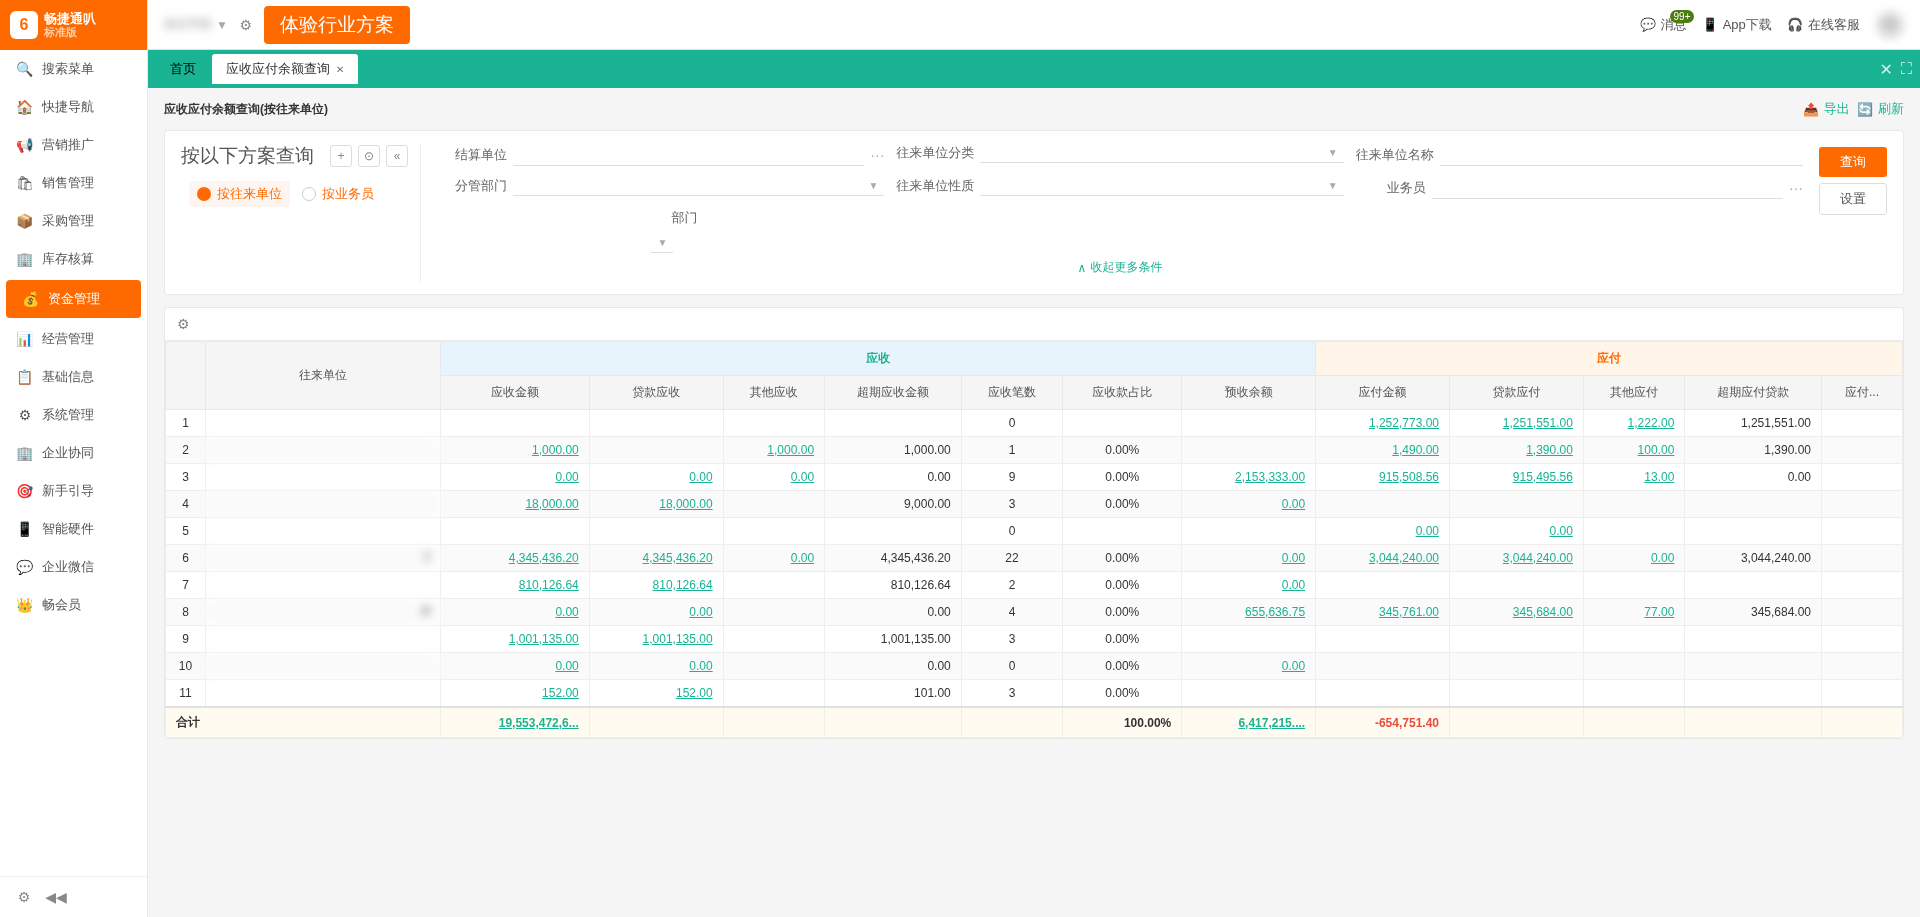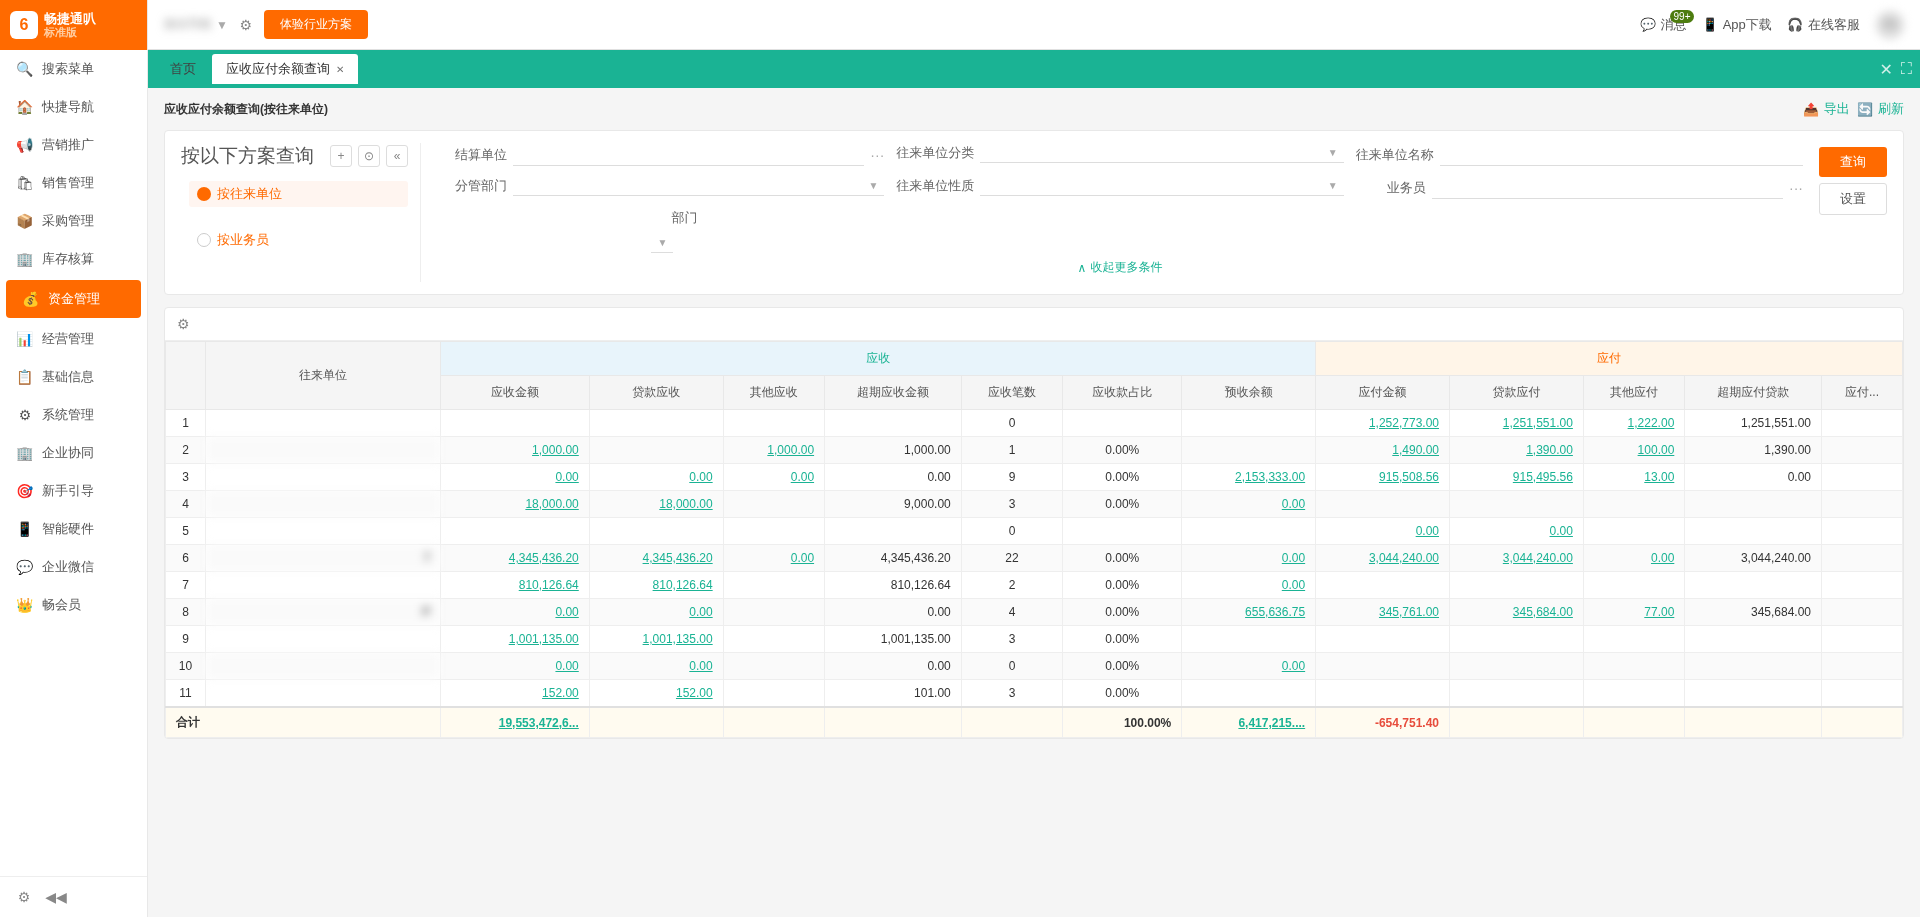--- a/index.html
+++ b/index.html
@@ -32,33 +32,33 @@
     
     .topbar {
       position: fixed; left: 148px; top: 0; right: 0; height: 50px;
       background: #fff; border-bottom: 1px solid #e0e0e0;
       display: flex; align-items: center; padding: 0 16px; gap: 12px; z-index: 100;
     }
     .topbar-nav { display: flex; align-items: center; gap: 4px; flex: 1; }
     .topbar-path { color: #999; font-size: 12px; }
     .topbar-dropdown { display: flex; align-items: center; gap: 4px; cursor: pointer; }
     .topbar-gear { width: 28px; height: 28px; display: flex; align-items: center; justify-content: center; cursor: pointer; color: #888; font-size: 14px; }
-    .topbar-cta { background: #ff6a00; color: #fff; padding: 6px 16px; border-radius: 4px; cursor: pointer; font-size: 12px; white-space: nowrap; }
+    .topbar-cta { background: #ff6a00; color: #fff; padding: 6px 16px; border-radius: 4px; cursor: pointer; font-size: 19px; white-space: nowrap; }
     .topbar-right { display: flex; align-items: center; gap: 16px; }
     .topbar-right-item { display: flex; align-items: center; gap: 4px; cursor: pointer; color: #555; font-size: 13px; position: relative; }
     .badge { background: #4d7c0f; color: #fff; font-size: 10px; border-radius: 8px; padding: 1px 4px; position: absolute; top: -6px; right: -8px; }
     .topbar-avatar { width: 28px; height: 28px; border-radius: 50%; background: #ddd; display: flex; align-items: center; justify-content: center; font-size: 10px; color: #888; }
 
     
     .tabbar {
       position: fixed; left: 148px; top: 50px; right: 0; height: 38px;
       background: #1ab394; display: flex; align-items: center; padding: 0 8px; gap: 2px; z-index: 99;
     }
     .tab {
-      padding: 6px 14px; border-radius: 3px 3px 0 0; cursor: pointer; font-size: 13px; color: #404040;
+      padding: 6px 14px; border-radius: 3px 3px 0 0; cursor: pointer; font-size: 13px; color: #000000;
       display: flex; align-items: center; gap: 6px;
     }
     .tab.active { background: #fff; color: #333; }
     .tab-close { font-size: 10px; cursor: pointer; opacity: 0.7; }
     .tabbar-controls { margin-left: auto; display: flex; gap: 8px; }
     .tabbar-ctrl-btn { color: #fff; font-size: 16px; cursor: pointer; opacity: 0.8; }
 
     
     .main {
       position: fixed; left: 148px; top: 88px; right: 0; bottom: 0;
@@ -77,21 +77,21 @@
 
     
     .filter-panel {
       background: #fff; border-radius: 4px; padding: 12px 16px; margin-bottom: 12px;
       border: 1px solid #e8e8e8;
     }
     .filter-header { display: flex; align-items: center; gap: 8px; margin-bottom: 12px; }
     .filter-header-title { font-size: 19px; color: #555; }
     .filter-header-btns { display: flex; gap: 6px; margin-left: 8px; }
     .filter-header-btn { width: 22px; height: 22px; border: 1px solid #ddd; border-radius: 3px; display: flex; align-items: center; justify-content: center; cursor: pointer; color: #888; font-size: 12px; }
-    .filter-plan-list { display: flex; flex-direction: column; gap: 20px; margin-bottom: 8px; padding-left: 8px; }
+    .filter-plan-list { display: flex; flex-direction: row; gap: 4px; margin-bottom: 8px; padding-left: 8px; }
     .filter-plan-item { display: flex; align-items: center; gap: 6px; cursor: pointer; padding: 4px 8px; border-radius: 3px; color: #ff6a00; font-size: 13px; }
     .filter-plan-item.active { background: #fff5f0; }
     .filter-plan-item-dot { width: 14px; height: 14px; border-radius: 50%; background: #ff6a00; display: flex; align-items: center; justify-content: center; }
     .filter-plan-item-dot2 { width: 14px; height: 14px; border-radius: 50%; border: 1px solid #ccc; display: flex; align-items: center; justify-content: center; }
     .filter-rows { display: flex; flex-direction: column; gap: 10px; }
     .filter-row { display: flex; align-items: flex-start; gap: 12px; }
     .filter-field { display: flex; align-items: center; gap: 6px; flex: 1; }
     .filter-label { color: #666; font-size: 13px; white-space: nowrap; min-width: 70px; text-align: right; }
     .filter-input {
       flex: 1; border: none; border-bottom: 1px solid #ddd; padding: 4px 6px;
@@ -115,21 +115,21 @@
       background: #fff; border-radius: 4px; border: 1px solid #e8e8e8; overflow: auto;
     }
     .table-toolbar { display: flex; align-items: center; padding: 8px 12px; border-bottom: 1px solid #eee; }
     .table-settings-icon { cursor: pointer; color: #888; font-size: 14px; }
     table { width: 100%; border-collapse: collapse; font-size: 12px; }
     thead tr { background: #f5f5f5; }
     th {
       padding: 8px 10px; text-align: center; border: 1px solid #e8e8e8;
       color: #555; font-weight: normal; white-space: nowrap;
     }
-    th.group-header { background: #f0f8ff; font-weight: normal; }
+    th.group-header { background: #f0f8ff; font-weight: bold; }
     td {
       padding: 6px 10px; border: 1px solid #eee; text-align: right; color: #333;
       white-space: nowrap;
     }
     td.text-center { text-align: center; }
     td.text-left { text-align: left; }
     tr:nth-child(even) td { background: #fafafa; }
     .link-cell { color: #1ab394; text-decoration: underline; cursor: pointer; }
     .total-row td { background: #fffbf0 !important; font-weight: bold; border-top: 2px solid #e0e0e0; }
     .total-row td:first-child { text-align: left; }

